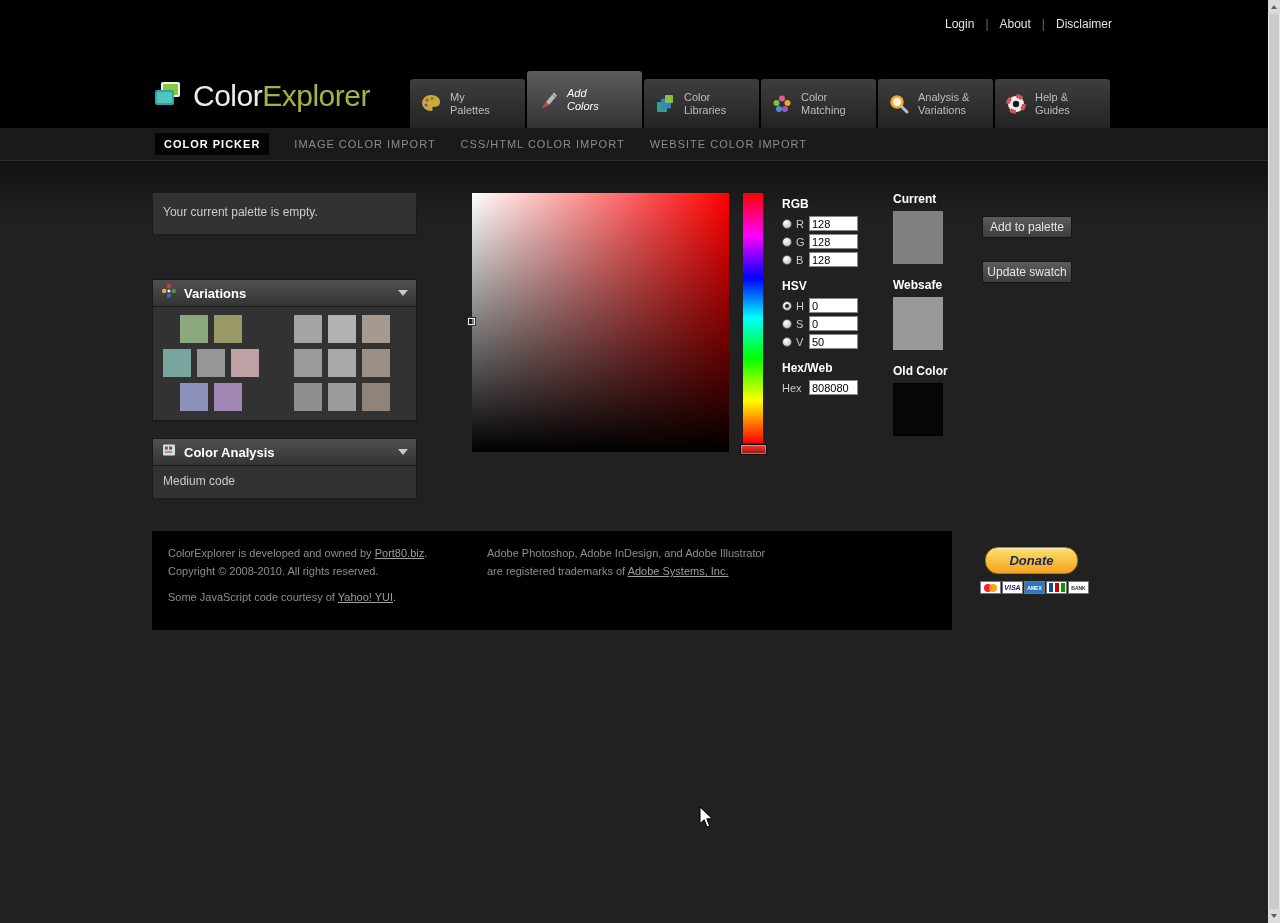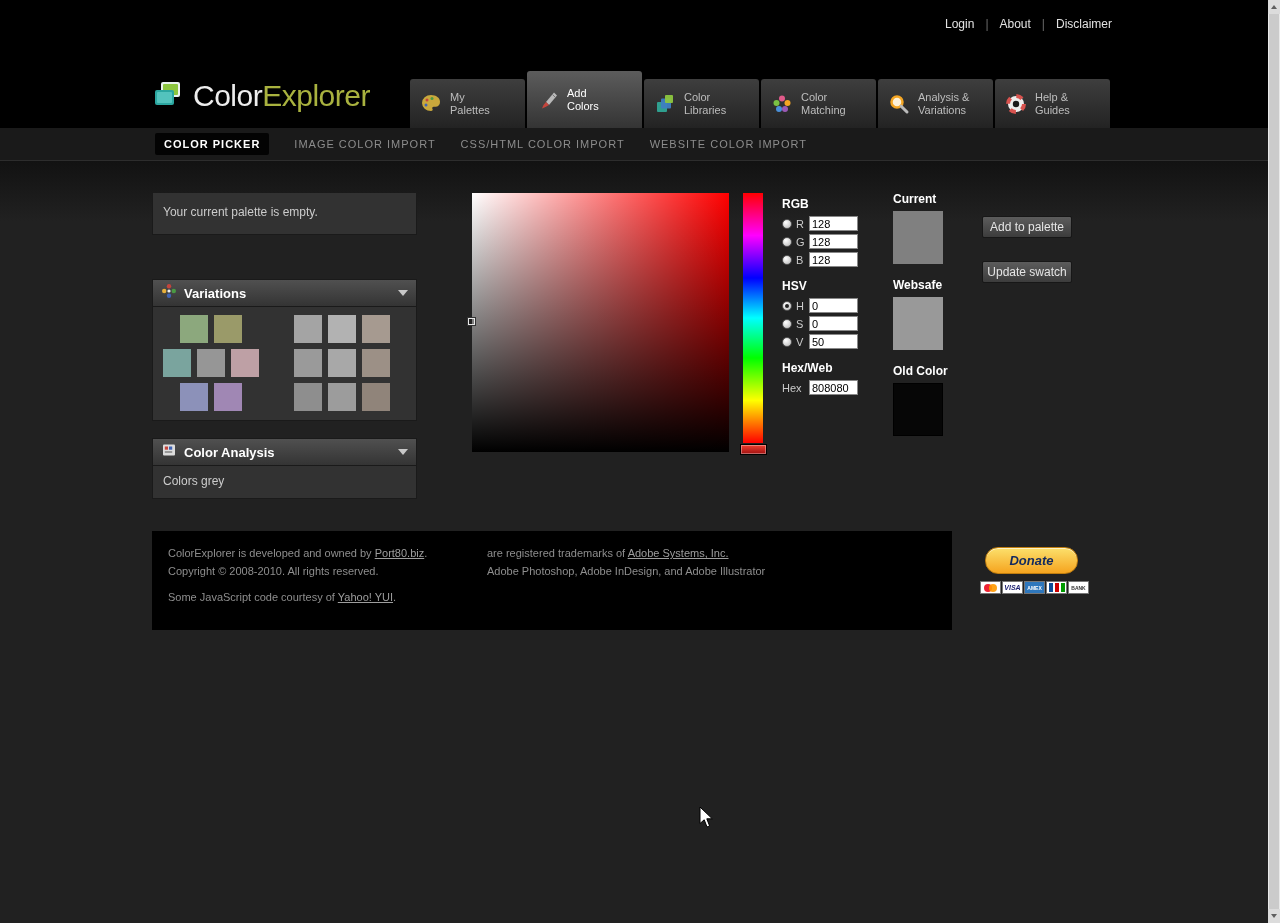--- a/index.html
+++ b/index.html
@@ -28,21 +28,21 @@
   .logo-text { font-size:30px; letter-spacing:-0.5px; }
   .logo-text .p1 { color:#ededed; }
   .logo-text .p2 { color:#a9b23f;margin-top:25px; }
 
   
   .tabs { position:absolute; left:410px; top:71px; height:57px; display:flex; align-items:flex-end; }
   .tab { width:115px; height:49px; margin-right:2px;
     background:linear-gradient(#3e3e3e, #232323);
     border-radius:3px 3px 0 0;
     display:flex; align-items:center; cursor:pointer; }
-  .tab.active { height:57px; background:linear-gradient(#5c5c5c, #343434); }
+  .tab.active { height:57px; background:linear-gradient(#5c5c5c, #343434);font-style:italic; }
   .tab .ticon { width:22px; height:22px; margin:0 8px 0 10px; flex:none; }
   .tab .tlabel { font-size:11px; line-height:13px; color:#bdbdbd; }
   .tab.active .tlabel { color:#fff; }
 
   
   .subnav { position:absolute; top:128px; left:0; width:1268px; height:33px;
     background:#1a1a1a; border-bottom:1px solid #2d2d2d;
     display:flex; align-items:center; padding-left:155px; gap:25px; }
   .subnav .item { font-size:11px; letter-spacing:1px; color:#8c8c8c; cursor:pointer; white-space:nowrap; }
   .subnav .item.badge { background:#030303; color:#fff; font-weight:bold; padding:5px 9px; border-radius:2px; }
@@ -310,21 +310,21 @@
           <rect x="2" y="2.5" width="12" height="11" rx="1" fill="#ddd"></rect>
           <rect x="3.8" y="4.5" width="3.2" height="3.2" fill="#c4453c"></rect>
           <rect x="8" y="4.5" width="3.2" height="3.2" fill="#3f63b5"></rect>
           <rect x="3.8" y="9.2" width="7.4" height="1.6" fill="#888"></rect>
         </svg>
       </span>
       <span class="ptitle">Color Analysis</span>
       <span class="tri-down"></span>
     </div>
     <div class="panel-b">
-      <div class="panel-msg">Colors grey</div>
+      <div class="panel-msg">Medium code</div>
     </div>
   </div>
 
   <div class="sv-canvas">
     <div class="sv-marker"></div>
   </div>
   <div class="hue-slider"></div>
   <div class="hue-marker"></div>
 
   <div class="controls">
@@ -383,22 +383,22 @@
     <div class="abtn">Update swatch</div>
   </div>
 
   <div class="footer">
     <div class="fcol fcol1">
       <div><span>ColorExplorer is developed and owned by </span><a class="flink">Port80.biz</a><span>.</span></div>
       <div>Copyright © 2008-2010. All rights reserved.</div>
       <div class="fline3"><span>Some JavaScript code courtesy of </span><a class="flink">Yahoo! YUI</a><span>.</span></div>
     </div>
     <div class="fcol fcol2">
+      <div>Adobe Photoshop, Adobe InDesign, and Adobe Illustrator</div>
       <div><span>are registered trademarks of </span><a class="flink">Adobe Systems, Inc.</a></div>
-      <div>Adobe Photoshop, Adobe InDesign, and Adobe Illustrator</div>
     </div>
     <div class="donate-btn">Donate</div>
     <div class="cards">
       <div class="card">
           <span class="mc-c1"></span>
           <span class="mc-c2"></span>
         </div>
       <div class="card">
           <span class="visa-t">VISA</span>
         </div>

